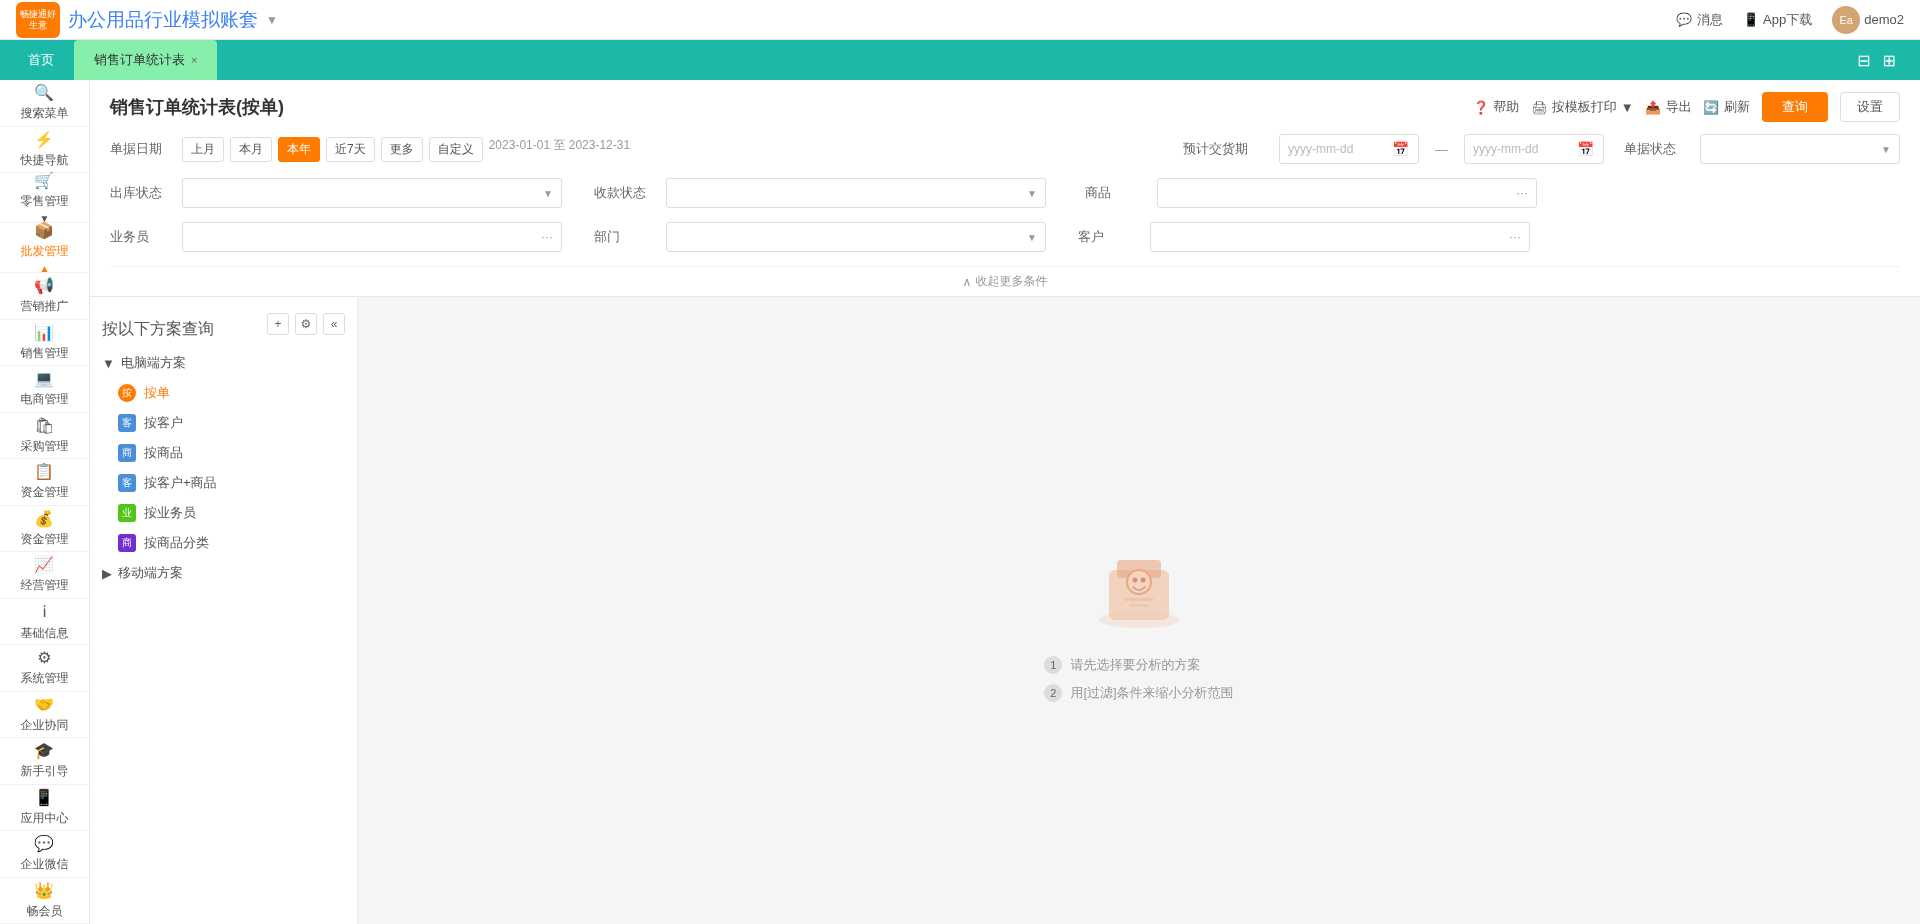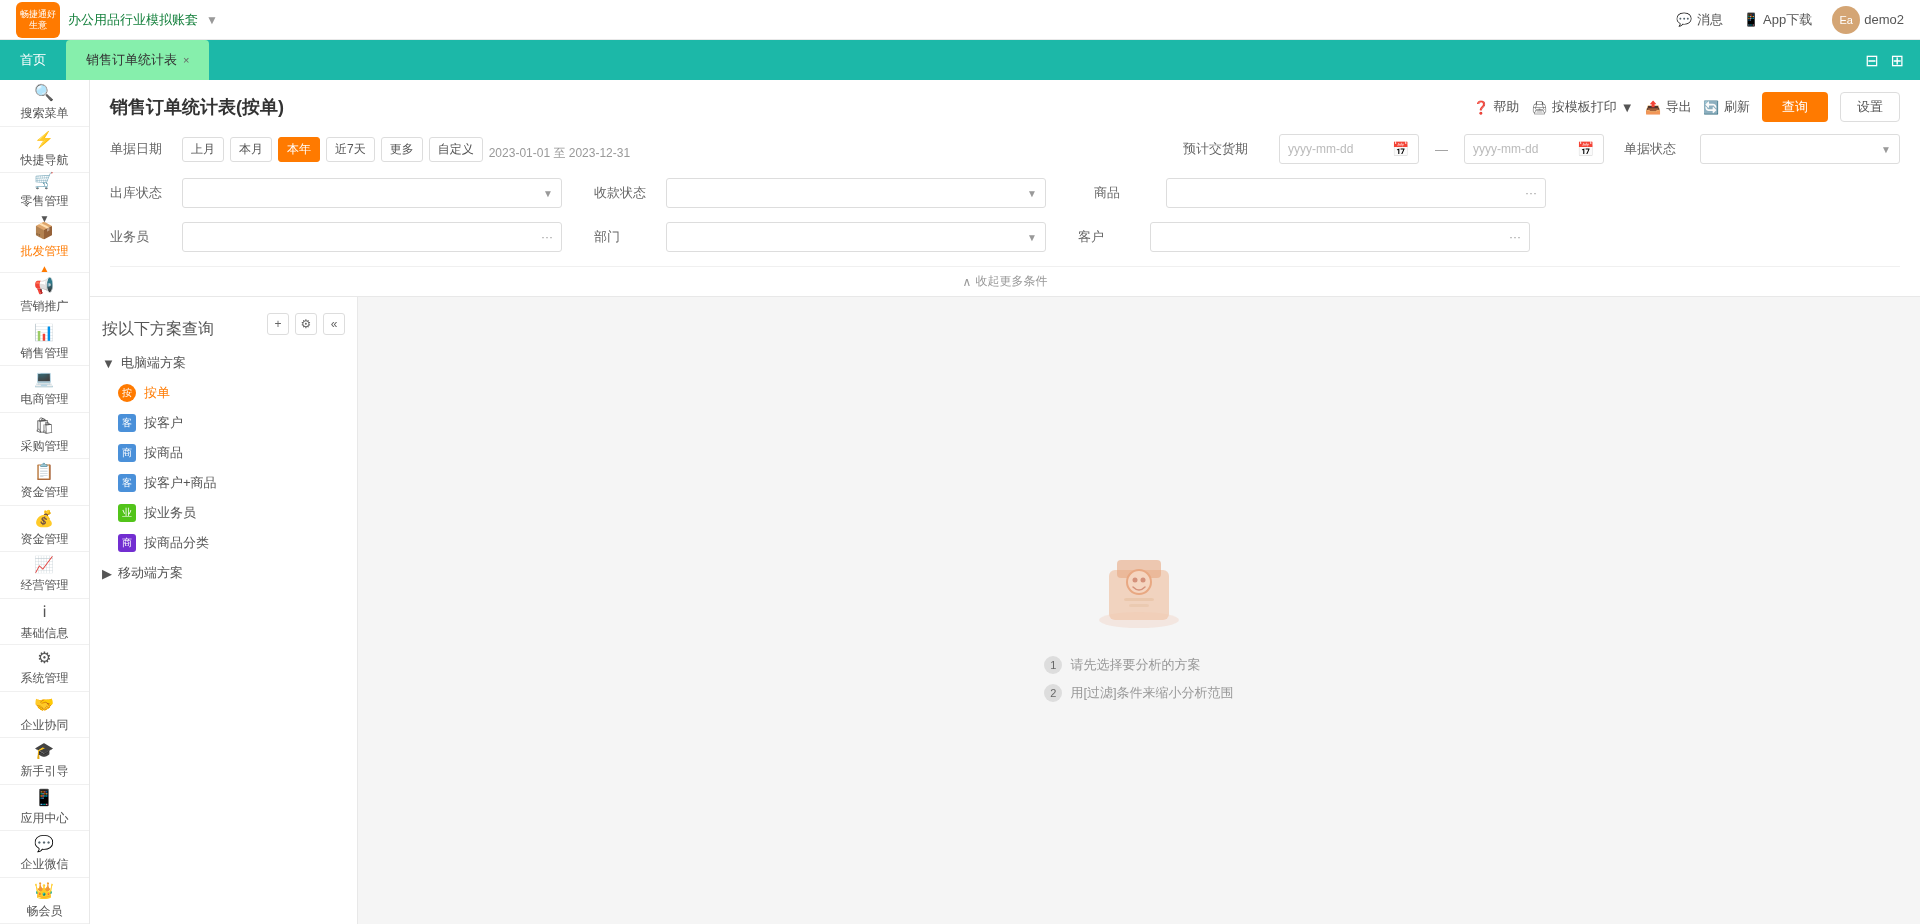--- a/index.html
+++ b/index.html
@@ -3,28 +3,28 @@
   <meta charset="utf-8">
   <style>
     * { margin: 0; padding: 0; box-sizing: border-box; }
     body { font-family: "Microsoft YaHei", "PingFang SC", sans-serif; font-size: 13px; background: #f5f5f5; width: 1920px; height: 924px; overflow: hidden; display: flex; flex-direction: column; }
 
     
     .top-bar { height: 40px; background: #fff; display: flex; align-items: center; justify-content: space-between; padding: 0 16px; border-bottom: 1px solid #e8e8e8; flex-shrink: 0; }
     .top-bar-left { display: flex; align-items: center; gap: 8px; }
     .logo-box { width: 44px; height: 36px; background: #ff7a00; border-radius: 6px; display: flex; align-items: center; justify-content: center; flex-direction: column; }
     .logo-text { color: #fff; font-size: 9px; line-height: 1.2; text-align: center; }
-    .top-bar-title { font-size: 13px; color: #15803d; }
+    .top-bar-title { font-size: 19px; color: #3b82f6; }
     .top-bar-arrow { color: #999; font-size: 12px; }
     .top-bar-right { display: flex; align-items: center; gap: 20px; }
     .top-bar-item { display: flex; align-items: center; gap: 4px; color: #555; font-size: 13px; cursor: pointer; }
     .avatar { width: 28px; height: 28px; border-radius: 50%; background: #d4a574; display: flex; align-items: center; justify-content: center; color: #fff; font-size: 11px; overflow: hidden; }
 
     
-    .tab-bar { height: 40px; background: #1cb8a8; display: flex; align-items: center; padding: 0 0; flex-shrink: 0; }
+    .tab-bar { height: 40px; background: #1cb8a8; display: flex; align-items: center; padding: 0 8px; flex-shrink: 0; }
     .tab-item { height: 40px; display: flex; align-items: center; padding: 0 20px; color: #fff; cursor: pointer; font-size: 13px; gap: 6px; }
     .tab-item.home { background: transparent; }
     .tab-item.active { background: #86efac; color: #333; border-radius: 4px 4px 0 0; }
     .tab-close { font-size: 11px; color: #666; cursor: pointer; }
     .tab-bar-right { margin-left: auto; display: flex; align-items: center; gap: 12px; padding-right: 16px; }
     .tab-bar-icon { color: #fff; cursor: pointer; font-size: 16px; }
 
     
     .main-layout { display: flex; flex: 1; overflow: hidden; }
 
@@ -44,21 +44,21 @@
     .content-title { font-size: 18px; font-weight: 600; color: #333; }
     .content-actions { display: flex; align-items: center; gap: 12px; }
     .action-btn { display: flex; align-items: center; gap: 4px; color: #555; font-size: 13px; cursor: pointer; }
     .query-btn { background: #ff7a00; color: #fff; border: none; padding: 6px 20px; border-radius: 4px; cursor: pointer; font-size: 13px; }
     .setting-btn { background: #fff; color: #555; border: 1px solid #ddd; padding: 5px 16px; border-radius: 4px; cursor: pointer; font-size: 13px; }
 
     
     .filter-panel { background: #fff; padding: 16px 20px; flex-shrink: 0; }
     .filter-row { display: flex; align-items: center; gap: 16px; margin-bottom: 14px; flex-wrap: wrap; }
     .filter-label { color: #666; font-size: 13px; white-space: nowrap; min-width: 56px; }
-    .date-group { display: flex; align-items: flex-end; gap: 6px; flex: 1; }
+    .date-group { display: flex; align-items: flex-start; gap: 6px; flex: 1; }
     .date-btn { padding: 3px 8px; border: 1px solid #ddd; border-radius: 3px; cursor: pointer; font-size: 12px; color: #555; background: #fff; }
     .date-btn.active { background: #ff7a00; color: #fff; border-color: #ff7a00; }
     .date-range-text { font-size: 12px; color: #999; }
     .filter-select { flex: 1; height: 30px; border: 1px solid #ddd; border-radius: 3px; padding: 0 8px; font-size: 13px; color: #333; background: #fff; max-width: 380px; display: flex; align-items: center; justify-content: space-between; cursor: pointer; }
     .filter-select-arrow { color: #999; font-size: 10px; }
     .filter-date-input { height: 30px; border: 1px solid #ddd; border-radius: 3px; padding: 0 8px; font-size: 13px; color: #bbb; background: #fff; width: 140px; display: flex; align-items: center; justify-content: space-between; }
     .filter-date-icon { color: #ff7a00; font-size: 14px; }
     .date-separator { color: #999; }
     .filter-more-btn { color: #999; font-size: 12px; cursor: pointer; }
     .collapse-btn { display: flex; align-items: center; justify-content: center; padding: 6px; color: #999; font-size: 12px; cursor: pointer; border-top: 1px solid #f0f0f0; gap: 4px; }
@@ -268,21 +268,21 @@
           <span class="filter-label">出库状态</span>
           <div class="filter-select" style="max-width:380px; flex:1.2;">
             <span style="color:#bbb;"></span>
             <span class="filter-select-arrow">▼</span>
           </div>
           <span class="filter-label" style="margin-left:16px;">收款状态</span>
           <div class="filter-select" style="max-width:380px; flex:1.2;">
             <span style="color:#bbb;"></span>
             <span class="filter-select-arrow">▼</span>
           </div>
-          <span class="filter-label" style="margin-left:32px;">商品</span>
+          <span class="filter-label" style="margin-left:23px;">商品</span>
           <div class="filter-select" style="max-width:380px; flex:1.2;">
             <span style="color:#bbb;"></span>
             <span class="filter-more-btn">···</span>
           </div>
         </div>
 
         <div class="filter-row">
           <span class="filter-label">业务员</span>
           <div class="filter-select" style="max-width:380px; flex:1.2;">
             <span style="color:#bbb;"></span>

